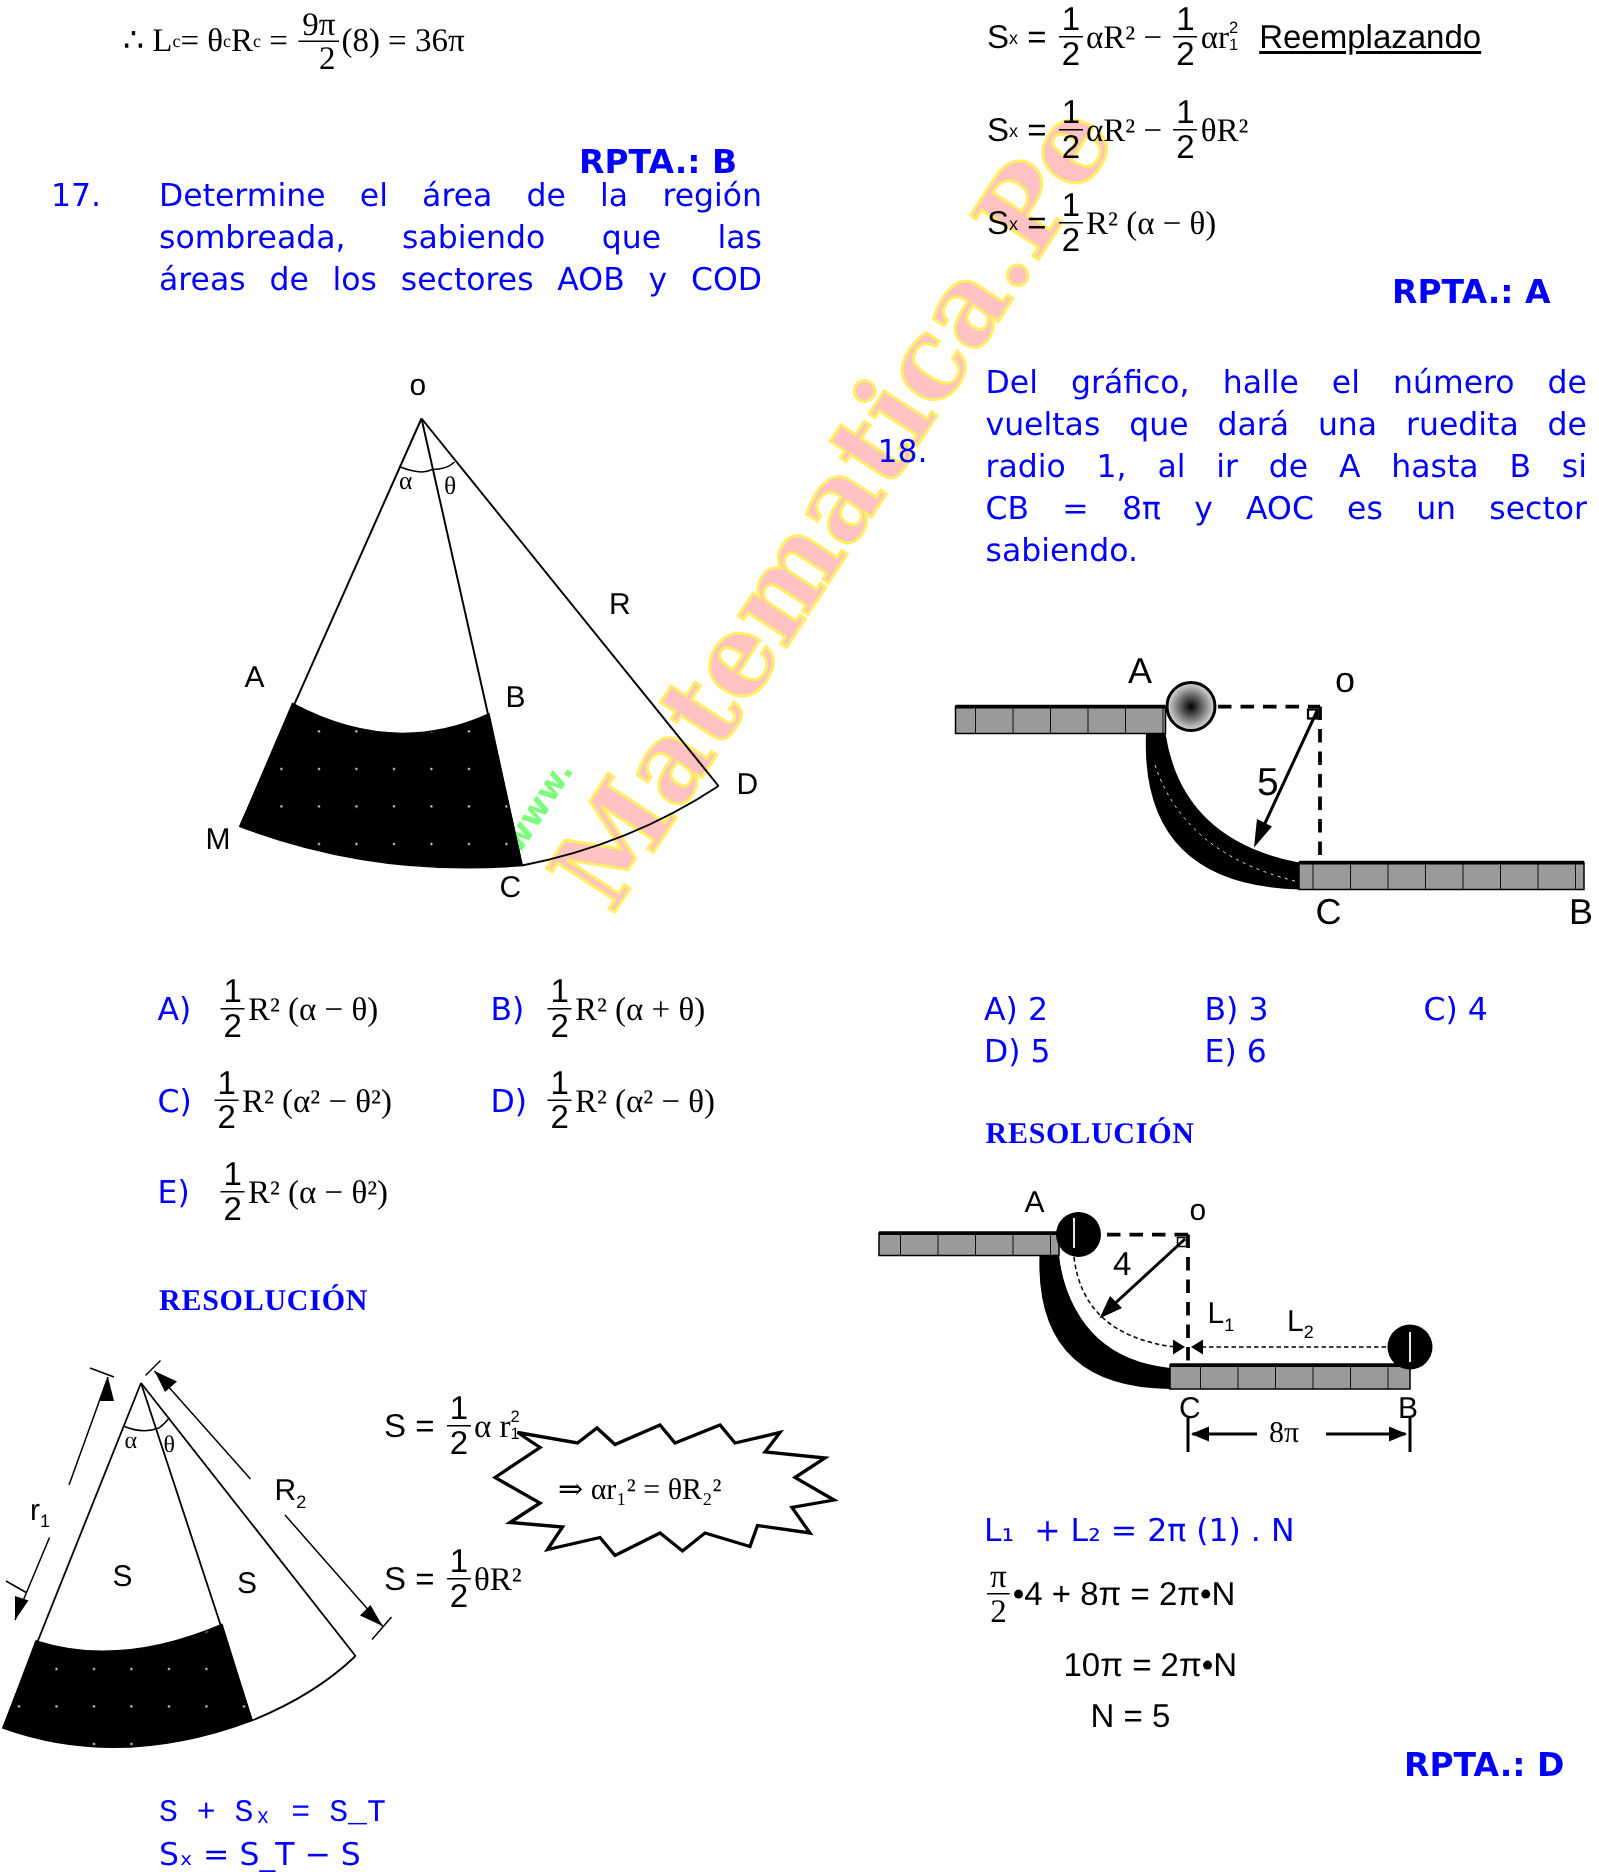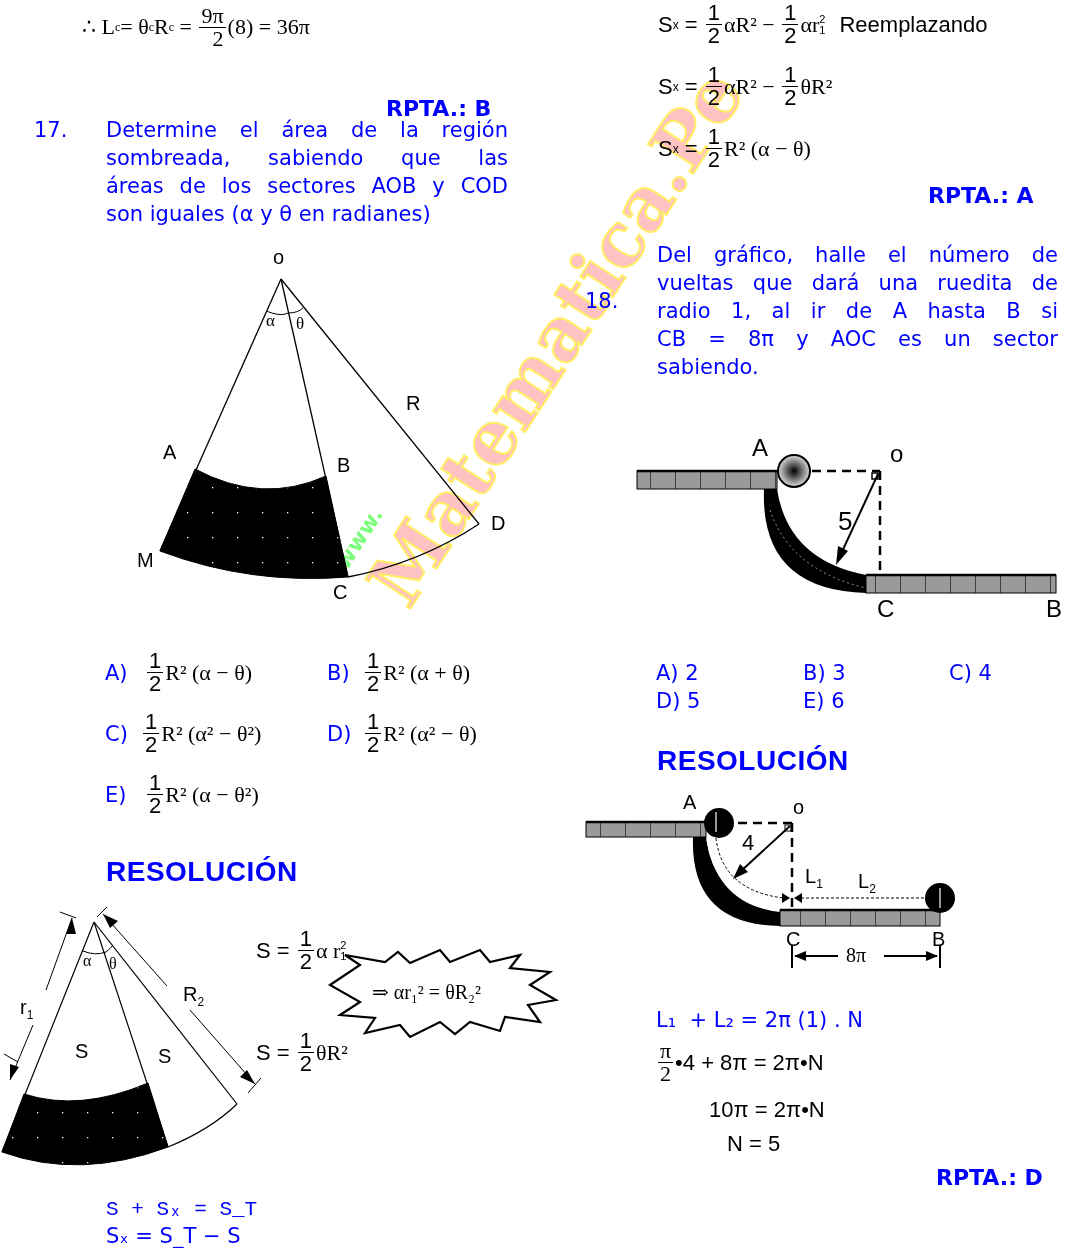--- a/index.html
+++ b/index.html
@@ -4,21 +4,21 @@
 <style>
   html, body { margin:0; padding:0; background:#ffffff; }
   body { width:1066px; height:1248px; position:relative; overflow:hidden;
          font-family:"DejaVu Sans", "Liberation Sans", sans-serif; color:#000; }
   .abs { position:absolute; }
   .blue { color:#0000ff; }
   .txt { font-size:21px; line-height:28px; }
   .math { font-family:"Liberation Serif", "DejaVu Serif", serif; font-size:22px; }
   .mathsans { font-family:"Liberation Sans", sans-serif; font-size:22px; }
   .rpta { font-family:"DejaVu Sans", sans-serif; font-weight:bold; font-size:22px; color:#0000ff; }
-  .heading { font-family:Liberation Sans, sans-serif; font-weight:bold; font-size:28px; color:#0000ff; letter-spacing:0.5px; }
+  .heading { font-family:Liberation Serif, serif; font-weight:bold; font-size:20px; color:#0000ff; letter-spacing:0.5px; }
   .just { text-align:justify; text-align-last:justify; }
   .frac { display:inline-block; vertical-align:middle; text-align:right; line-height:22px; margin:0 2px; }
   .frac .n { display:block; border-bottom:1.5px solid #000; padding:0 2px; }
   .frac .d { display:block; padding:0 2px; }
   sub.s, sup.s { font-size:12px; }
   .lbl { font-family:"Liberation Sans", sans-serif; font-size:20px; color:#000; }
   .opt { font-size:21px; line-height:28px; color:#0000ff; }
   svg { position:absolute; overflow:visible; }
 </style>
 </head>
@@ -44,21 +44,20 @@
   <span>(8) = 36π</span>
 </div>
 
 <div class="abs rpta" style="left:386px; top:58px; z-index:2;margin-top:38px;">RPTA.: B</div>
 
 <div class="abs txt blue" style="left:34px; top:116px; z-index:2;">17.</div>
 <div class="abs txt blue" style="left:106px; top:116px; width:402px; z-index:2;">
   <div class="just">Determine el área de la región</div>
   <div class="just">sombreada, sabiendo que las</div>
   <div class="just">áreas de los sectores AOB y COD</div>
-  <div>son iguales (α y θ en radianes)</div>
 </div>
 
 <svg style="left:0; top:0; z-index:1;" width="1066" height="1248">
   <defs>
     <pattern id="dots" width="25" height="25" patternUnits="userSpaceOnUse">
       <rect width="25" height="25" fill="#000"></rect>
       <rect x="12" y="12" width="1.3" height="1.3" fill="#fff"></rect>
     </pattern>
   </defs>
 
@@ -193,21 +192,21 @@
   <span class="math" style="white-space:pre;">αR² − </span>
   <span class="frac">
       <span class="n">1</span>
       <span class="d">2</span>
     </span>
   <span class="math">αr</span>
     <span style="display:inline-flex; flex-direction:column; font-size:11px; line-height:11px;">
       <span>2</span>
       <span>1</span>
     </span>
-  <span style="margin-left:14px;">Reemplazando</span>
+  <span style="margin-left:14px;text-decoration:underline;">Reemplazando</span>
 </div>
 <div class="abs mathsans" style="left:658px; top:64px; display:flex; align-items:center; z-index:2;">
   <span>S</span>
     <sub class="s">x</sub>
   <span style="white-space:pre;"> = </span>
   <span class="frac">
       <span class="n">1</span>
       <span class="d">2</span>
     </span>
   <span class="math" style="white-space:pre;">αR² − </span>

